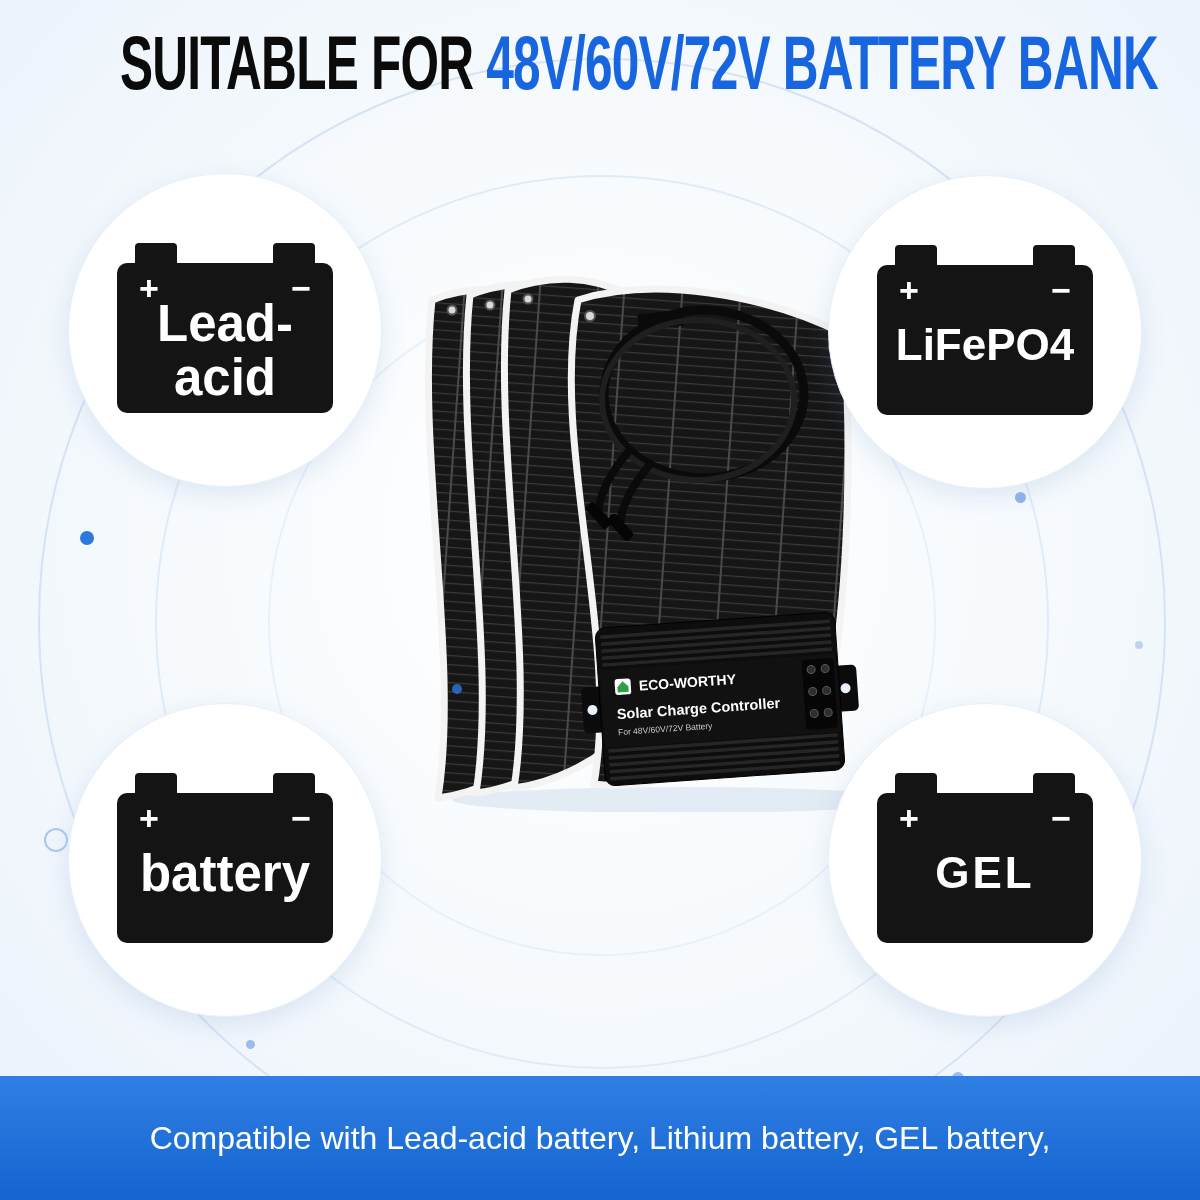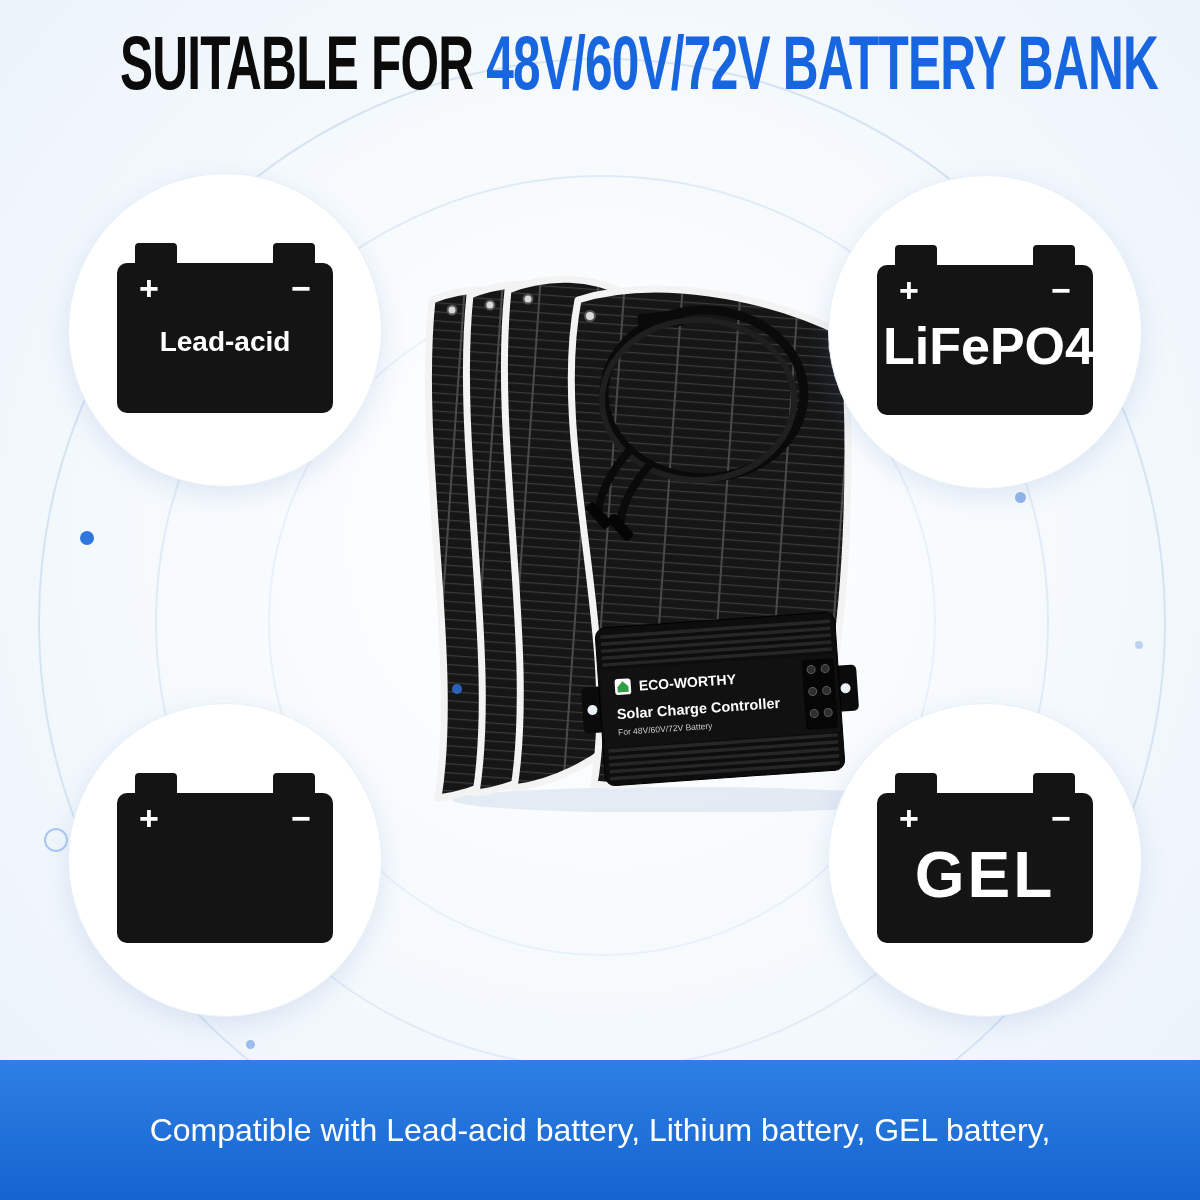--- a/index.html
+++ b/index.html
@@ -37,31 +37,31 @@
   .badge--flooded{left:68px;top:703px;}
   .badge--gel{left:828px;top:703px;}
 
   .battery{position:relative;width:216px;height:150px;background:#141414;border-radius:10px;margin-top:16px;}
   .terminal{position:absolute;top:-20px;width:42px;height:21px;background:#141414;border-radius:4px 4px 0 0;}
   .terminal-left{left:18px;}
   .terminal-right{right:18px;}
   .signs{position:absolute;top:8px;left:22px;right:22px;display:flex;justify-content:space-between;
          color:#fff;font-size:34px;font-weight:700;line-height:1;}
   .bat-label{position:absolute;left:6px;right:6px;top:50%;transform:translateY(-38%);
-             text-align:center;color:#fff;font-weight:700;font-size:28px;line-height:1.06;}
+             text-align:center;color:#fff;font-weight:700;font-size:51px;line-height:1.06;}
   .bat-label span{display:block;}
-  .badge--lifepo4 .bat-label{font-size:52px;}
-  .badge--gel .bat-label{font-size:64px;letter-spacing:3px;}
+  .badge--lifepo4 .bat-label{font-size:44px;}
+  .badge--gel .bat-label{font-size:44px;letter-spacing:3px;}
 
   
   .product{position:absolute;left:392px;top:272px;width:480px;height:540px;z-index:1;}
 
   
   .footer{
-    position:absolute;left:0;right:0;bottom:0;height:140px;z-index:4;
+    position:absolute;left:0;right:0;bottom:0;height:124px;z-index:4;
     background:linear-gradient(180deg,#2f80e4 0%,#1463d0 100%);
     display:flex;flex-direction:column;align-items:center;justify-content:center;
     color:#fff;font-size:32px;line-height:1.5;text-align:center;
   }
 </style>
 </head>
 <body>
 
 <div class="canvas">
 
@@ -191,20 +191,21 @@
 
   <div class="badge badge--flooded">
     <div class="battery">
       <div class="terminal terminal-left"></div>
       <div class="terminal terminal-right"></div>
       <div class="signs">
         <span>+</span>
         <span>−</span>
       </div>
       <div class="bat-label">
+        <span>battery</span>
       </div>
     </div>
   </div>
 
   <div class="badge badge--gel">
     <div class="battery">
       <div class="terminal terminal-left"></div>
       <div class="terminal terminal-right"></div>
       <div class="signs">
         <span>+</span>

